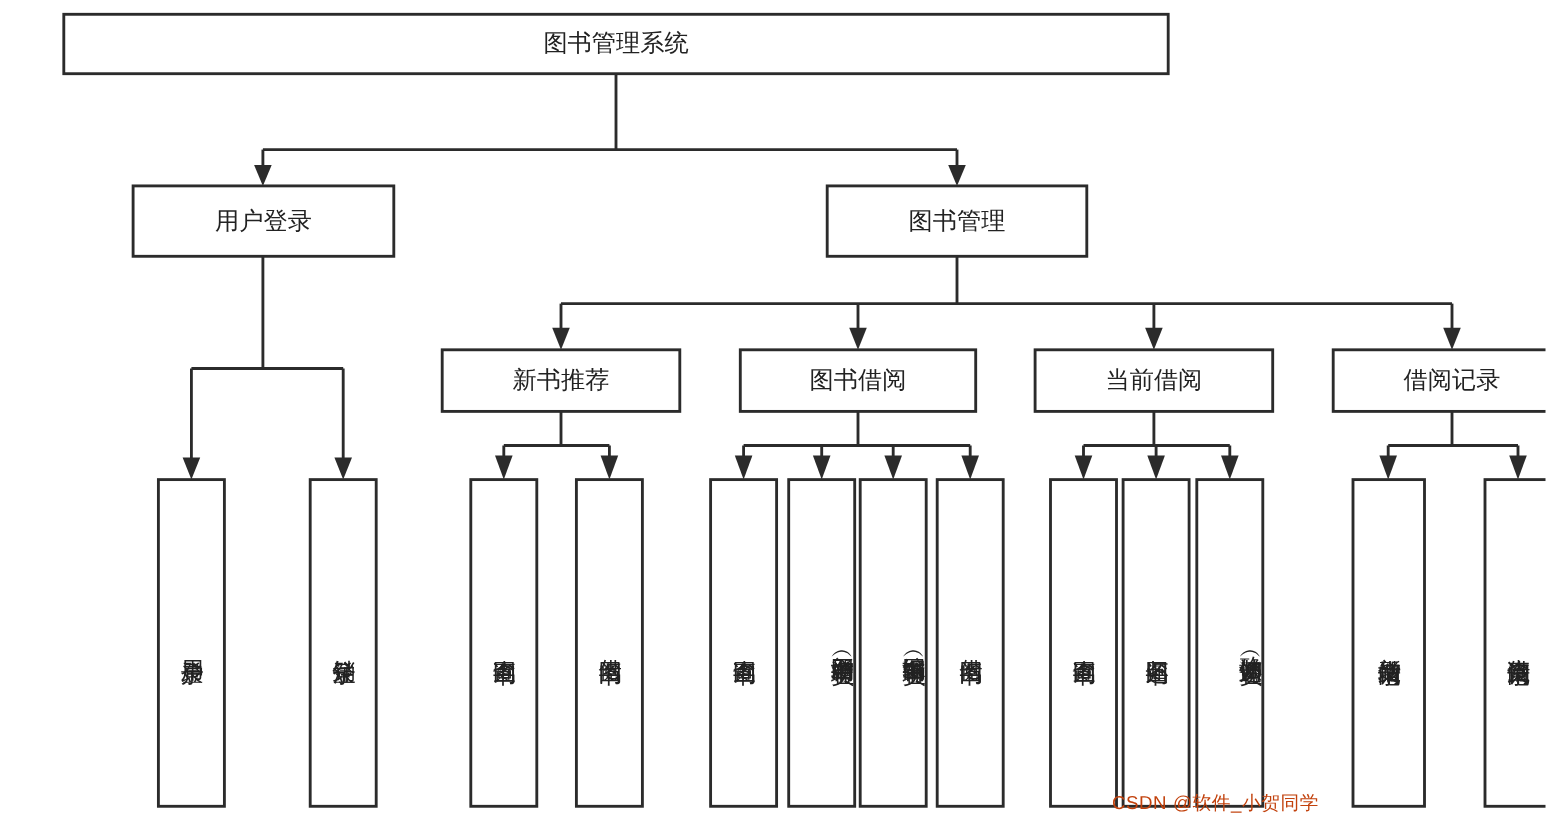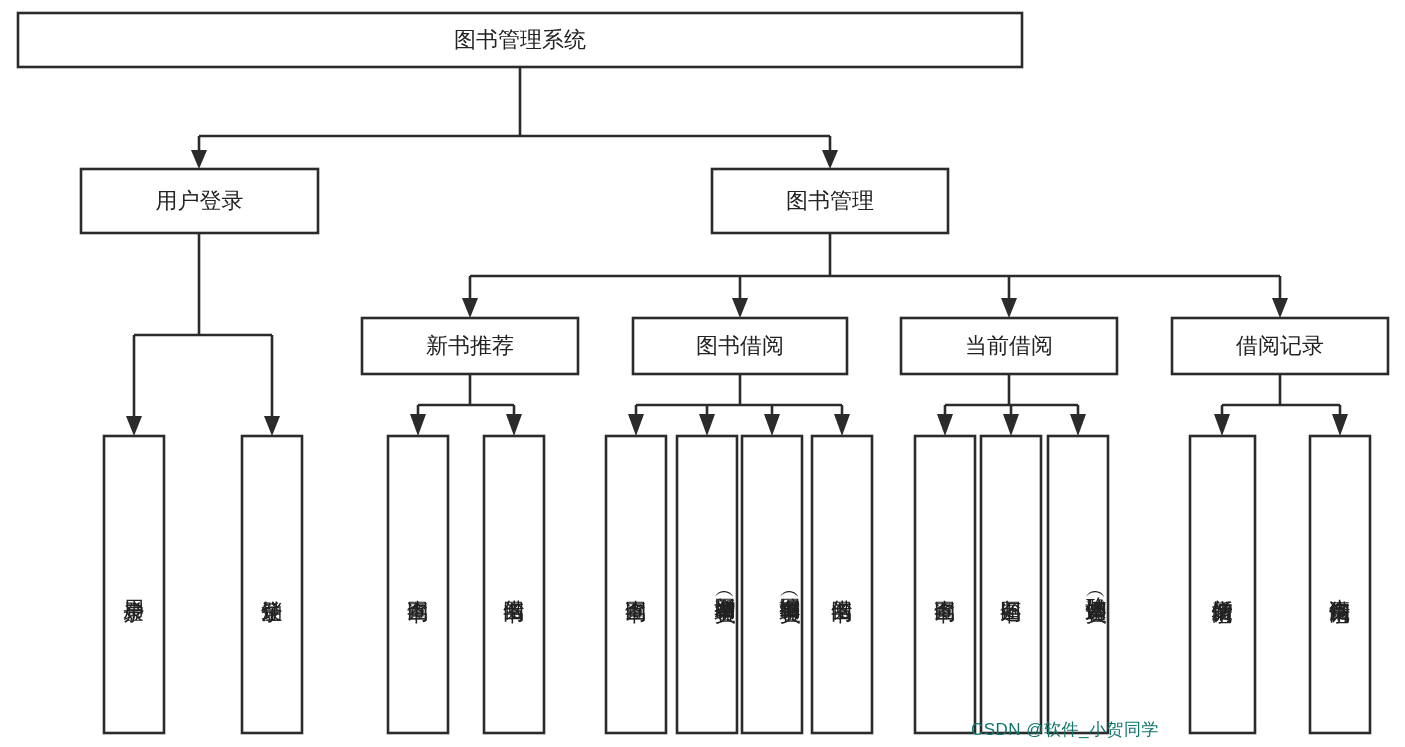--- a/index.html
+++ b/index.html
@@ -11,20 +11,21 @@
     width: 1405px;
     height: 747px;
     font-family: "Liberation Sans", "DejaVu Sans", sans-serif;
     overflow: hidden;
     position: relative;
   }
   #diagram-root {
     position: relative;
     width: 1171px;
     height: 747px;
+    margin-left: 40px;
   }
   svg.tree-canvas {
     position: absolute;
     top: 0;
     left: 0;
     width: 1405px;
     height: 747px;
   }
   .node-box {
     fill: #ffffff;
@@ -63,21 +64,21 @@
     text-align: center;
     white-space: nowrap;
     pointer-events: none;
   }
   .watermark {
     position: absolute;
     right: 12px;
     bottom: 6px;
     font-family: "Liberation Sans", "DejaVu Sans", sans-serif;
     font-size: 17px;
-    color: #0f766e;
+    color: #c2410c;
     letter-spacing: 0.5px;
     white-space: nowrap;
   }
 </style>
 </head>
 <body>
 
 <div id="diagram-root">
 
   <svg class="tree-canvas" viewBox="0 0 1405 747">

